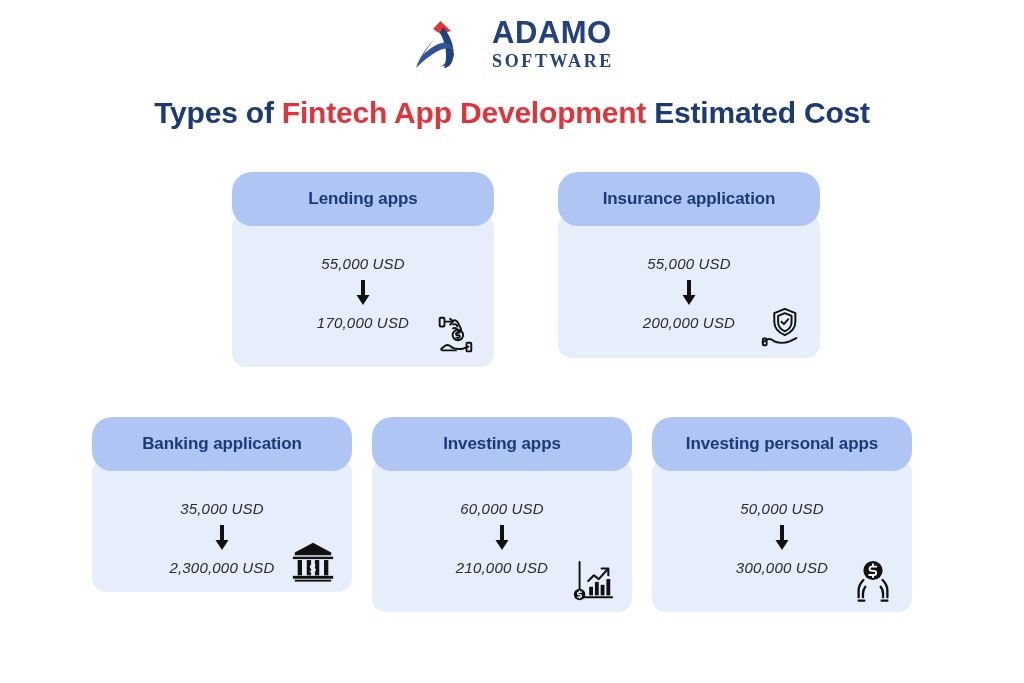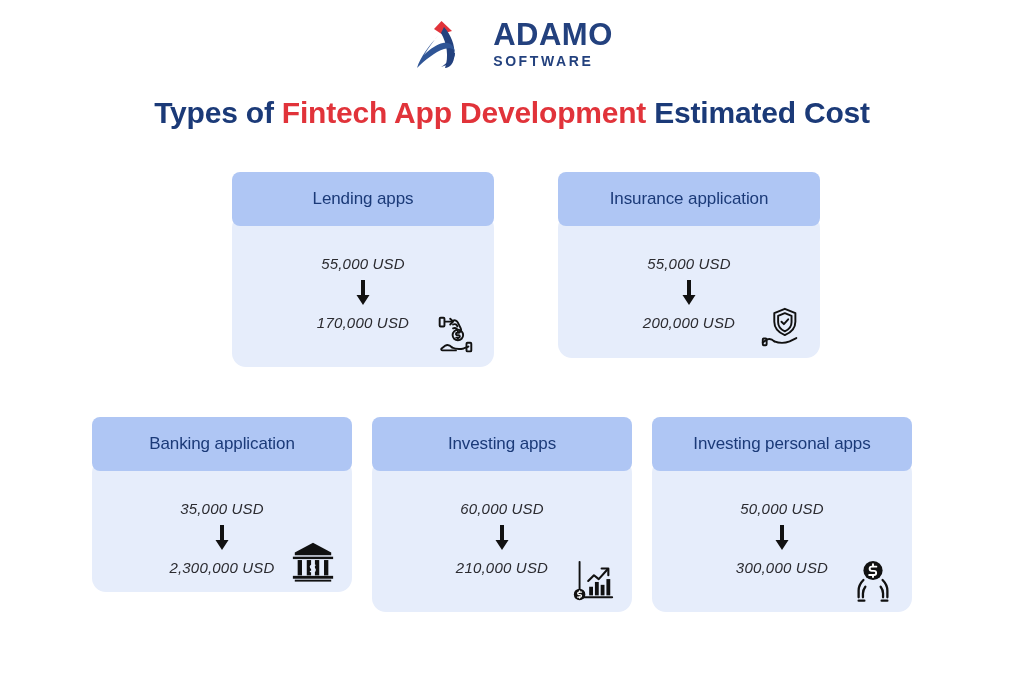--- a/index.html
+++ b/index.html
@@ -34,25 +34,26 @@
     justify-content: center;
     line-height: 1;
   }
   .logo-line1 {
     font-size: 31px;
     font-weight: 700;
     letter-spacing: 0.5px;
     color: #23417e;
   }
   .logo-line2 {
-    font-size: 14px;
+    font-size: 18px;
     font-weight: 700;
     letter-spacing: 2.6px;
     color: #23417e;
     margin-top: 4px;
+    font-family: Liberation Serif, serif;
   }
 
   
   .page-title {
     position: absolute;
     left: 0; right: 0;
     top: 96px;
     text-align: center;
     font-size: 30px;
     font-weight: 700;
@@ -64,27 +65,27 @@
 
   
   .card {
     position: absolute;
     display: flex;
     flex-direction: column;
   }
   .card-header {
     height: 54px;
     background: #afc6f4;
-    border-radius: 8px;
+    border-radius: 20px;
     display: flex;
     align-items: center;
     justify-content: center;
     color: #1b3a78;
     font-size: 17px;
-    font-weight: 400;
+    font-weight: 700;
     letter-spacing: -0.1px;
     white-space: nowrap;
     position: relative;
     z-index: 2;
   }
   .card-body {
     flex: 1;
     background: #e6edfb;
     border-radius: 14px;
     margin-top: -12px;

